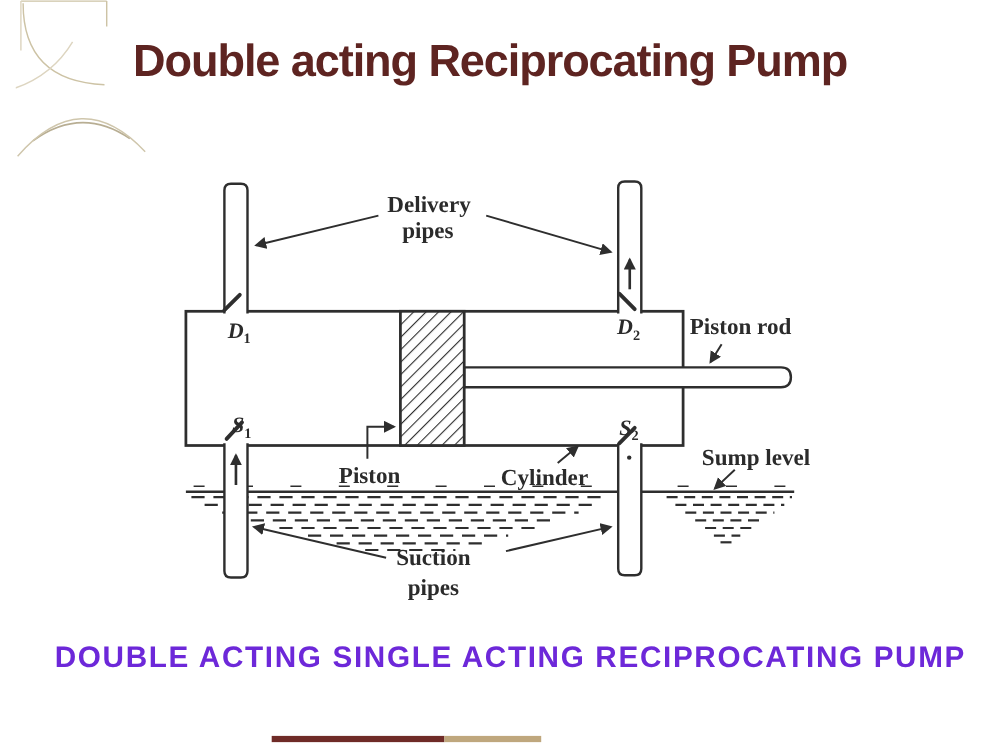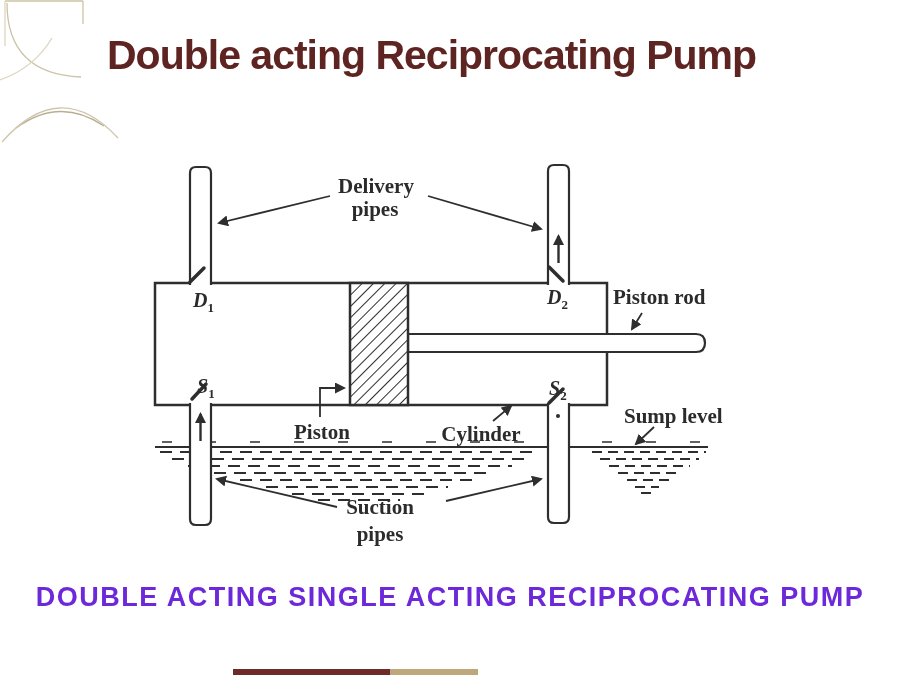--- a/index.html
+++ b/index.html
@@ -1,17 +1,17 @@
 <!DOCTYPE html>
 <html><head>
 <meta charset="utf-8">
 <style>
   html,body{margin:0;padding:0;background:#ffffff;}
   .slide{position:relative;width:872px;height:675px;background:#ffffff;overflow:hidden;
-         font-family:"Liberation Sans",sans-serif;}
+         font-family:"Liberation Sans",sans-serif;margin-left:14px;}
   .title{position:absolute;left:107px;top:32px;font-size:41px;font-weight:700;
          letter-spacing:-1px;color:#5e2421;white-space:nowrap;}
   .caption{position:absolute;left:0;top:582px;width:900px;text-align:center;
          font-size:27px;font-weight:700;letter-spacing:1.5px;color:#6d28d9;white-space:nowrap;}
   .decor{position:absolute;left:0;top:0;}
   .bottombar{position:absolute;top:669px;height:6px;}
   .bar-maroon{left:233px;width:157px;background:#6f2b27;}
   .bar-tan{left:390px;width:88px;background:#bfa77d;}
   svg text{font-family:"Liberation Serif","DejaVu Serif",serif;fill:#2b2b2b;font-weight:600;}
   svg .lbl{font-size:21px;}

